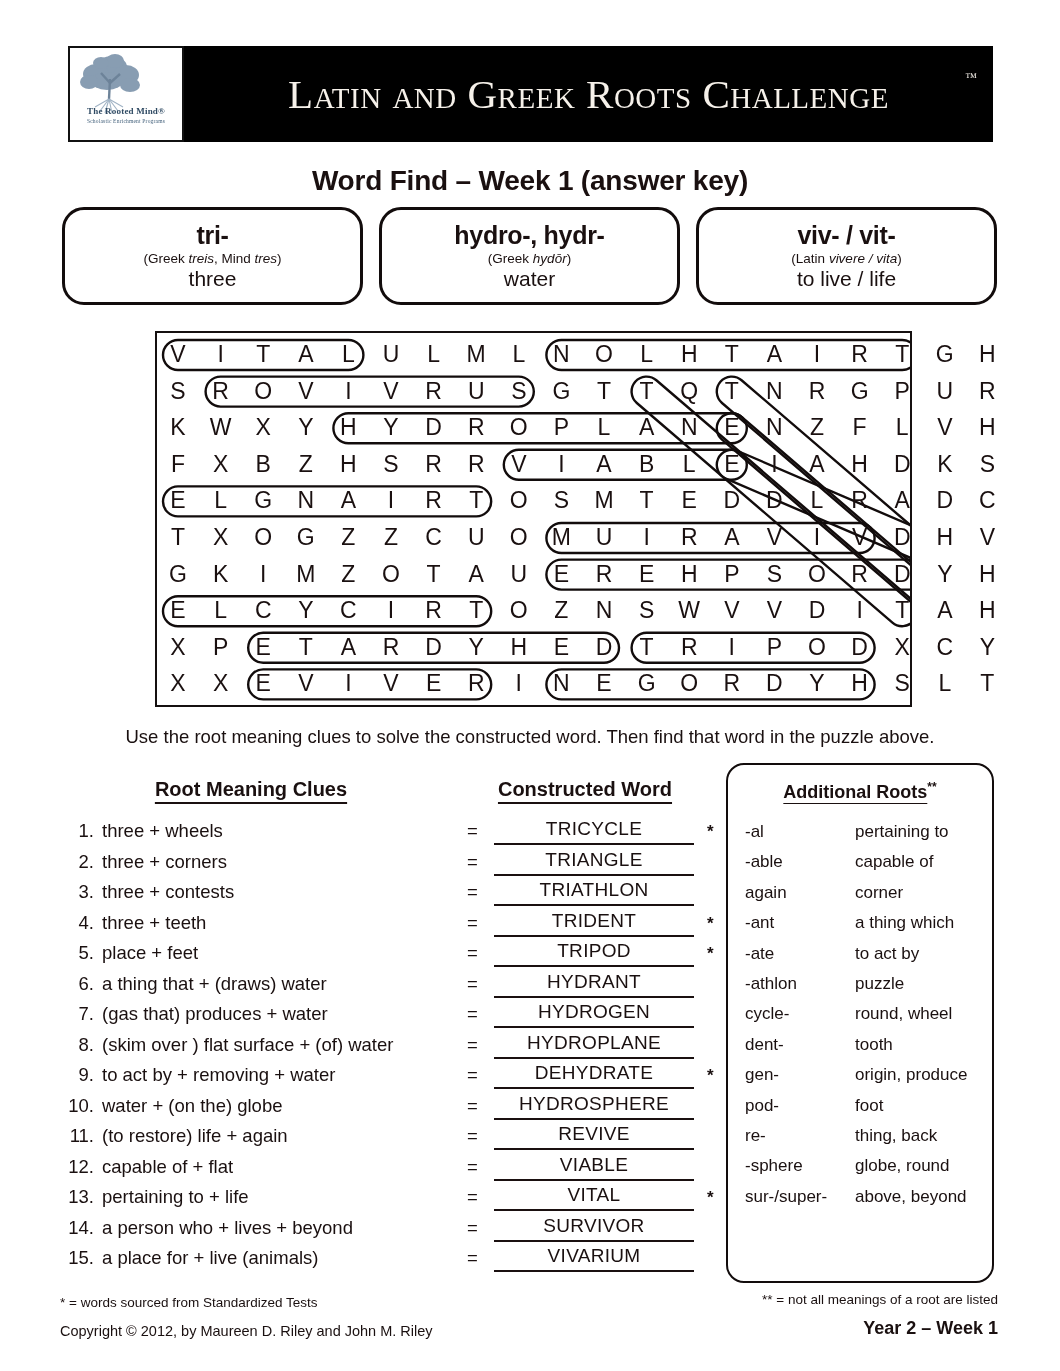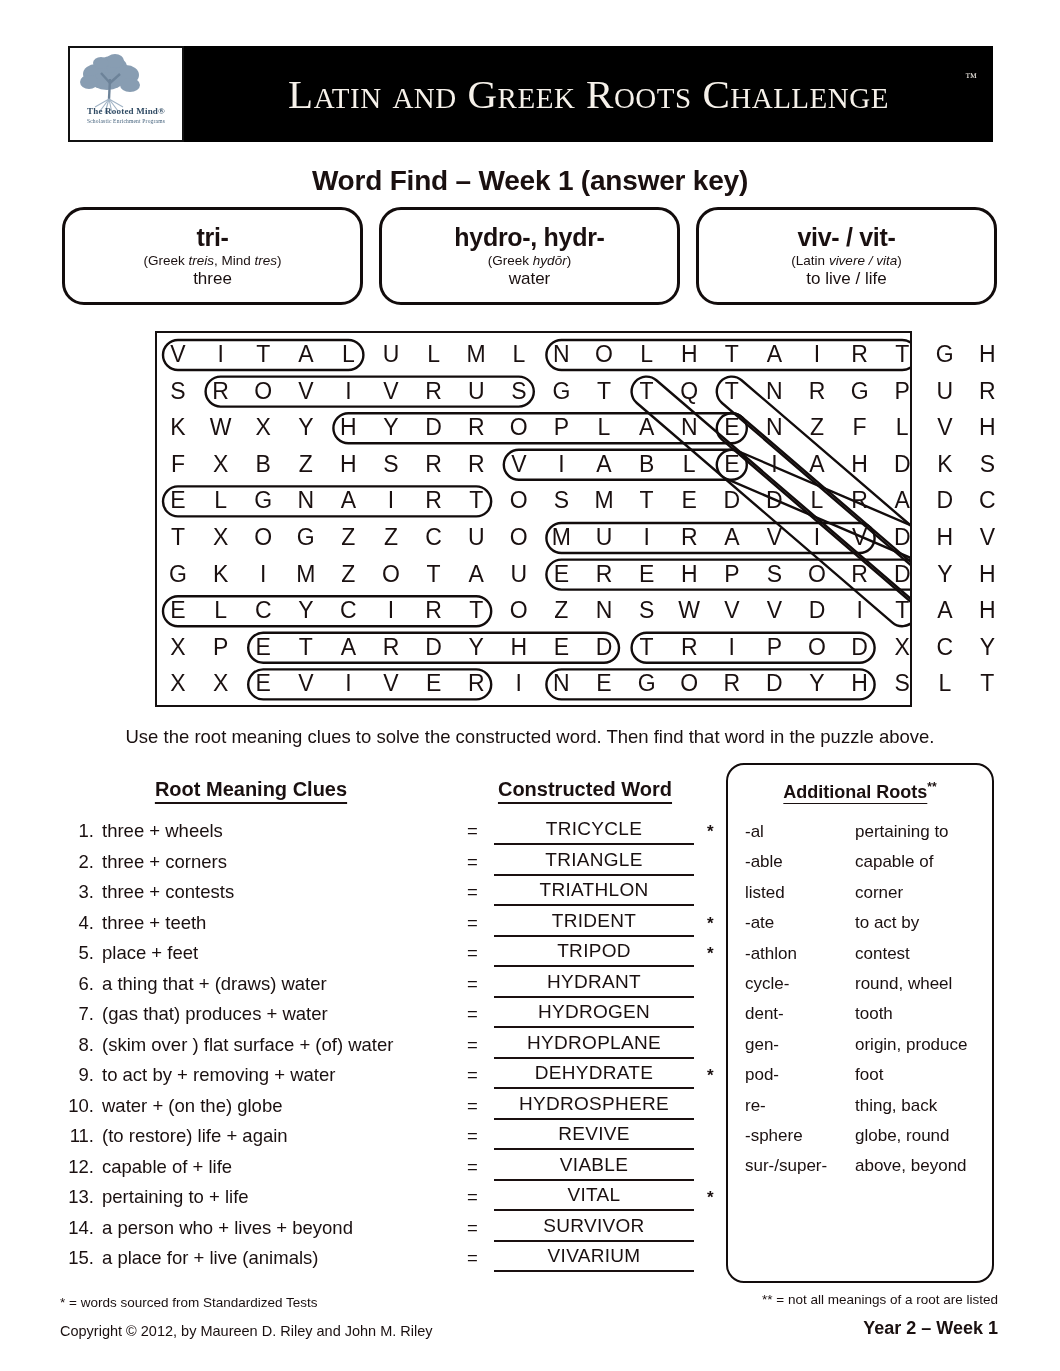--- a/index.html
+++ b/index.html
@@ -51,21 +51,21 @@
   .roots-row { position:absolute; left:62px; top:207px; width:935px; display:flex; gap:16px; }
   .root-box {
     flex:1 1 0; height:98px; box-sizing:border-box;
     border:3px solid #120c0c; border-radius:22px;
     display:flex; flex-direction:column; align-items:center;
     justify-content:center; gap:1px; background:#fff;
   }
   .root-main { font-size:25px; font-weight:bold; letter-spacing:-.3px; }
   .root-orig { font-size:13.5px; }
   .root-orig i { font-style:italic; }
-  .root-mean { font-size:17px; }
+  .root-mean { font-size:21px; }
 
   
   .grid-wrap {
     position:absolute; left:155px; top:331px; width:757px; height:376px;
     border:2px solid #151010; box-sizing:border-box; background:#fff;
   }
   .grid-svg { position:absolute; left:0; top:0; }
   .grid-letters { position:absolute; left:0; top:0; width:100%; height:100%; }
   .gl {
     position:absolute; width:26px; text-align:center;
@@ -504,21 +504,21 @@
       <div class="clue-answer">HYDROSPHERE</div>
     </div>
     <div class="clue-row">
       <div class="clue-num">11.</div>
       <div class="clue-text">(to restore) life  +  again</div>
       <div class="clue-eq">=</div>
       <div class="clue-answer">REVIVE</div>
     </div>
     <div class="clue-row">
       <div class="clue-num">12.</div>
-      <div class="clue-text">capable of  +  life</div>
+      <div class="clue-text">capable of  +  flat</div>
       <div class="clue-eq">=</div>
       <div class="clue-answer">VIABLE</div>
     </div>
     <div class="clue-row">
       <div class="clue-num">13.</div>
       <div class="clue-text">pertaining to  +  life</div>
       <div class="clue-eq">=</div>
       <div class="clue-answer">VITAL</div>
       <div class="clue-star">*</div>
     </div>
@@ -543,30 +543,34 @@
   <div class="ar-list" id="ar-list">
       <div class="ar-row">
         <div class="ar-key">-al</div>
         <div class="ar-val">pertaining to</div>
       </div>
       <div class="ar-row">
         <div class="ar-key">-able</div>
         <div class="ar-val">capable of</div>
       </div>
       <div class="ar-row">
-        <div class="ar-key">listed</div>
+        <div class="ar-key">again</div>
         <div class="ar-val">corner</div>
+      </div>
+      <div class="ar-row">
+        <div class="ar-key">-ant</div>
+        <div class="ar-val">a thing which</div>
       </div>
       <div class="ar-row">
         <div class="ar-key">-ate</div>
         <div class="ar-val">to act by</div>
       </div>
       <div class="ar-row">
         <div class="ar-key">-athlon</div>
-        <div class="ar-val">contest</div>
+        <div class="ar-val">puzzle</div>
       </div>
       <div class="ar-row">
         <div class="ar-key">cycle-</div>
         <div class="ar-val">round, wheel</div>
       </div>
       <div class="ar-row">
         <div class="ar-key">dent-</div>
         <div class="ar-val">tooth</div>
       </div>
       <div class="ar-row">

